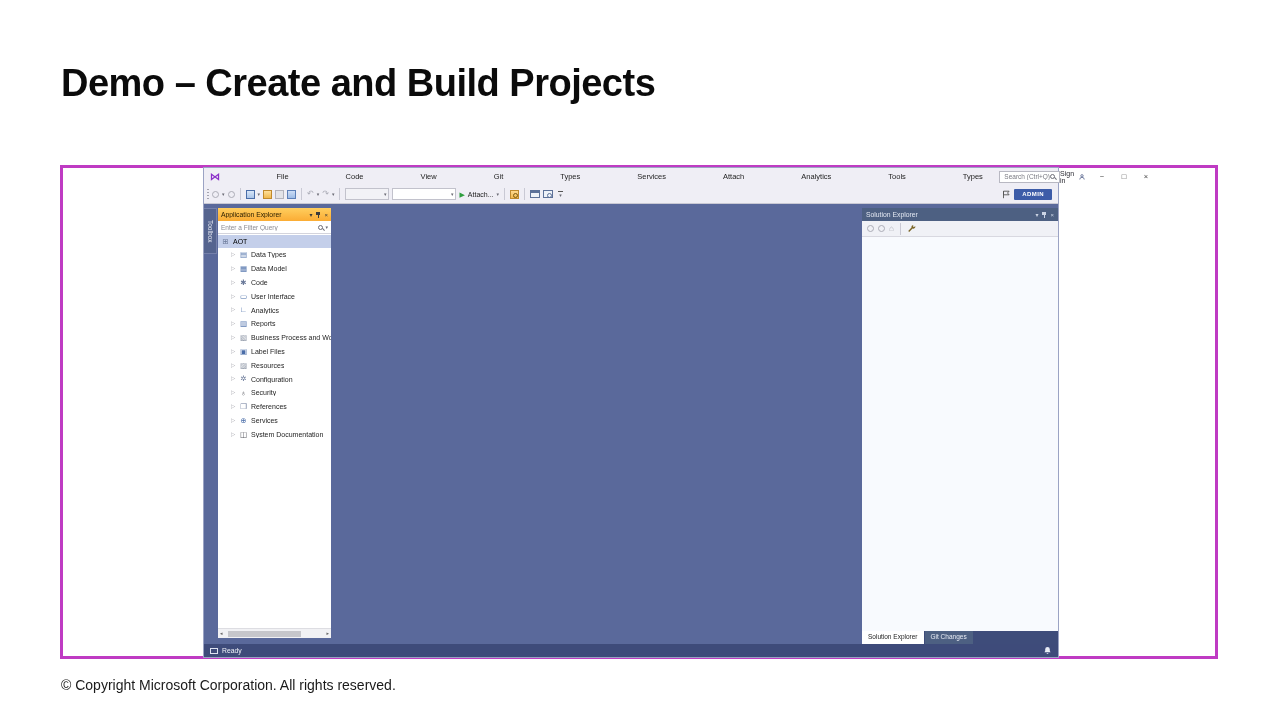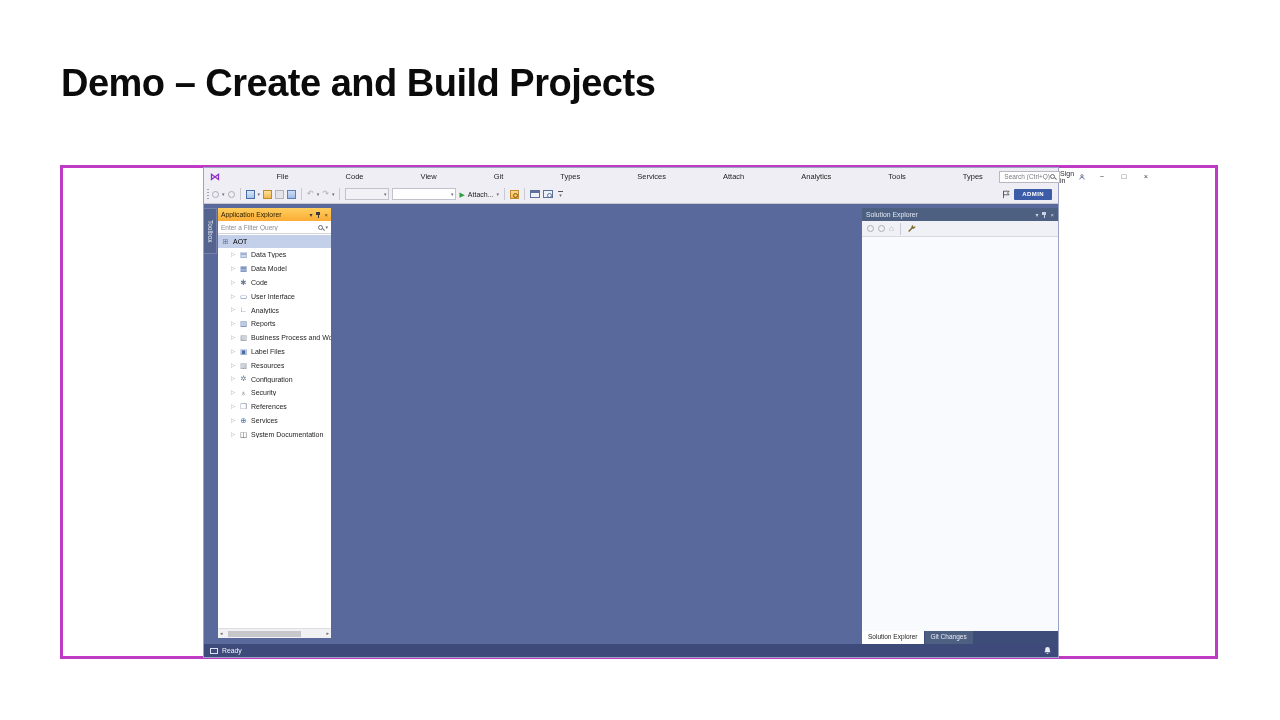--- a/index.html
+++ b/index.html
@@ -348,14 +348,15 @@
       <span class="status-text">Ready</span>
       <span class="spacer"></span>
       <svg width="9" height="9" viewBox="0 0 9 9">
         <path d="M4.5 1 a2.3 2.3 0 0 1 2.3 2.3 v1.7 l0.8 1.2 h-6.2 l0.8-1.2 v-1.7 A2.3 2.3 0 0 1 4.5 1 z" fill="#e8ecf5"></path>
         <path d="M3.6 6.9 a0.9 0.9 0 0 0 1.8 0 z" fill="#e8ecf5"></path>
       </svg>
     </div>
 
   </div>
 
+  <div class="copyright">© Copyright Microsoft Corporation. All rights reserved.</div>
 
 </div>
 
 </body></html>

